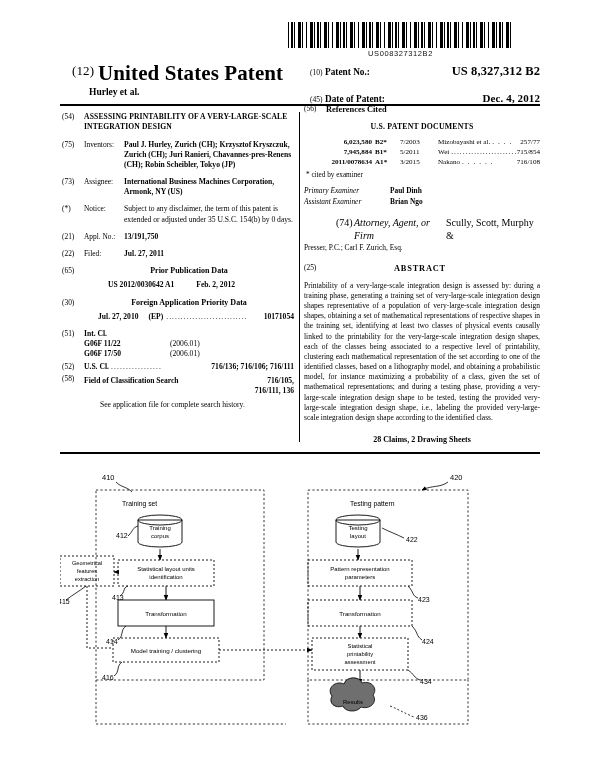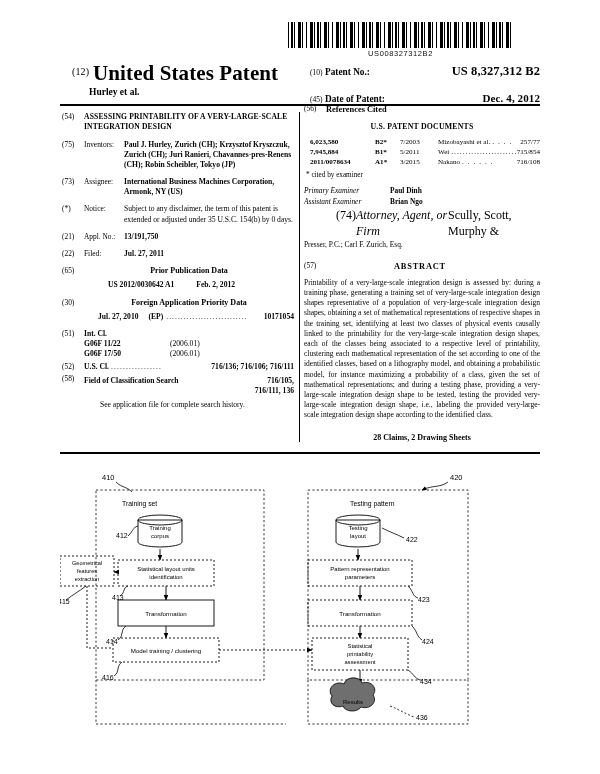--- a/index.html
+++ b/index.html
@@ -59,21 +59,21 @@
     width: 468px;
   }
   .us-patent-title {
     font-size: 21px;
     font-weight: bold;
     letter-spacing: 0.1px;
     line-height: 1.05;
     display: inline-block;
   }
   .code-sup {
-    font-size: 10px;
+    font-size: 13px;
     font-weight: normal;
     vertical-align: 5px;
     margin-right: 4px;
   }
   .inventor-line {
     font-size: 9.5px;
     font-weight: bold;
     margin-top: 3px;
     margin-left: 17px;
   }
@@ -253,21 +253,21 @@
   }
   .ref-table {
     margin-left: 6px;
     font-size: 7.1px;
     line-height: 1.42;
   }
   .ref-row {
     display: flex;
     white-space: nowrap;
   }
-  .ref-row .pn { flex: 0 0 62px; font-weight: bold;}
+  .ref-row .pn { flex: 0 0 62px; text-align: right; font-weight: bold;}
   .ref-row .kind { flex: 0 0 22px; padding-left: 3px; font-weight: bold;}
   .ref-row .date { flex: 0 0 34px; padding-left: 3px; }
   .ref-row .who { flex: 0 0 auto; padding-left: 4px; }
   .ref-row .dots {
     flex: 1;
     overflow: hidden;
     white-space: nowrap;
     letter-spacing: 1.1px;
     padding: 0 2px;
   }
@@ -279,22 +279,22 @@
   }
   .exam-row {
     display: flex;
     margin-top: 6px;
     font-size: 7.4px;
   }
   .exam-row .lbl { flex: 0 0 86px; font-style: italic; }
   .exam-row .val { flex: 1; font-weight: bold; }
   .atty-row {
     display: flex;
-    margin-top: 1px;
-    font-size: 12px;
+    margin-top: 9px;
+    font-size: 10px;
     padding-left: 32px;
   }
   .atty-row .code { flex: 0 0 18px; }
   .atty-row .lbl { flex: 0 0 92px; font-style: italic; }
   .atty-row .val { flex: 1; }
   .atty-cont { margin-left: 0px; font-size: 7.4px; }
 
   .abs-head {
     display: flex;
     margin-top: 11px;
@@ -514,21 +514,21 @@
     </div>
 
     <div class="atty-row">
       <span class="code">(74)</span>
       <span class="lbl">Attorney, Agent, or Firm</span>
       <span class="val">Scully, Scott, Murphy &amp;</span>
     </div>
     <div class="atty-cont">Presser, P.C.; Carl F. Zurich, Esq.</div>
 
     <div class="abs-head">
-      <span class="code">(57)</span>
+      <span class="code">(25)</span>
       <span class="ttl">ABSTRACT</span>
     </div>
 
     <div class="abstract-body">Printability of a very-large-scale integration design is assessed by: during a training phase, generating a training set of very-large-scale integration design shapes representative of a population of very-large-scale integration design shapes, obtaining a set of mathematical representations of respective shapes in the training set, identifying at least two classes of physical events causally linked to the printability for the very-large-scale integration design shapes, each of the classes being associated to a respective level of printability, clustering each mathematical representation of the set according to one of the identified classes, based on a lithography model, and obtaining a probabilistic model, for instance maximizing a probability of a class, given the set of mathematical representations; and during a testing phase, providing a very-large-scale integration design shape to be tested, testing the provided very-large-scale integration design shape, i.e., labeling the provided very-large-scale integration design shape according to the identified class.</div>
 
     <div class="claims-line">28 Claims, 2 Drawing Sheets</div>
   </div>
 
   <div class="rule-major" style="top:452px;"></div>
 

